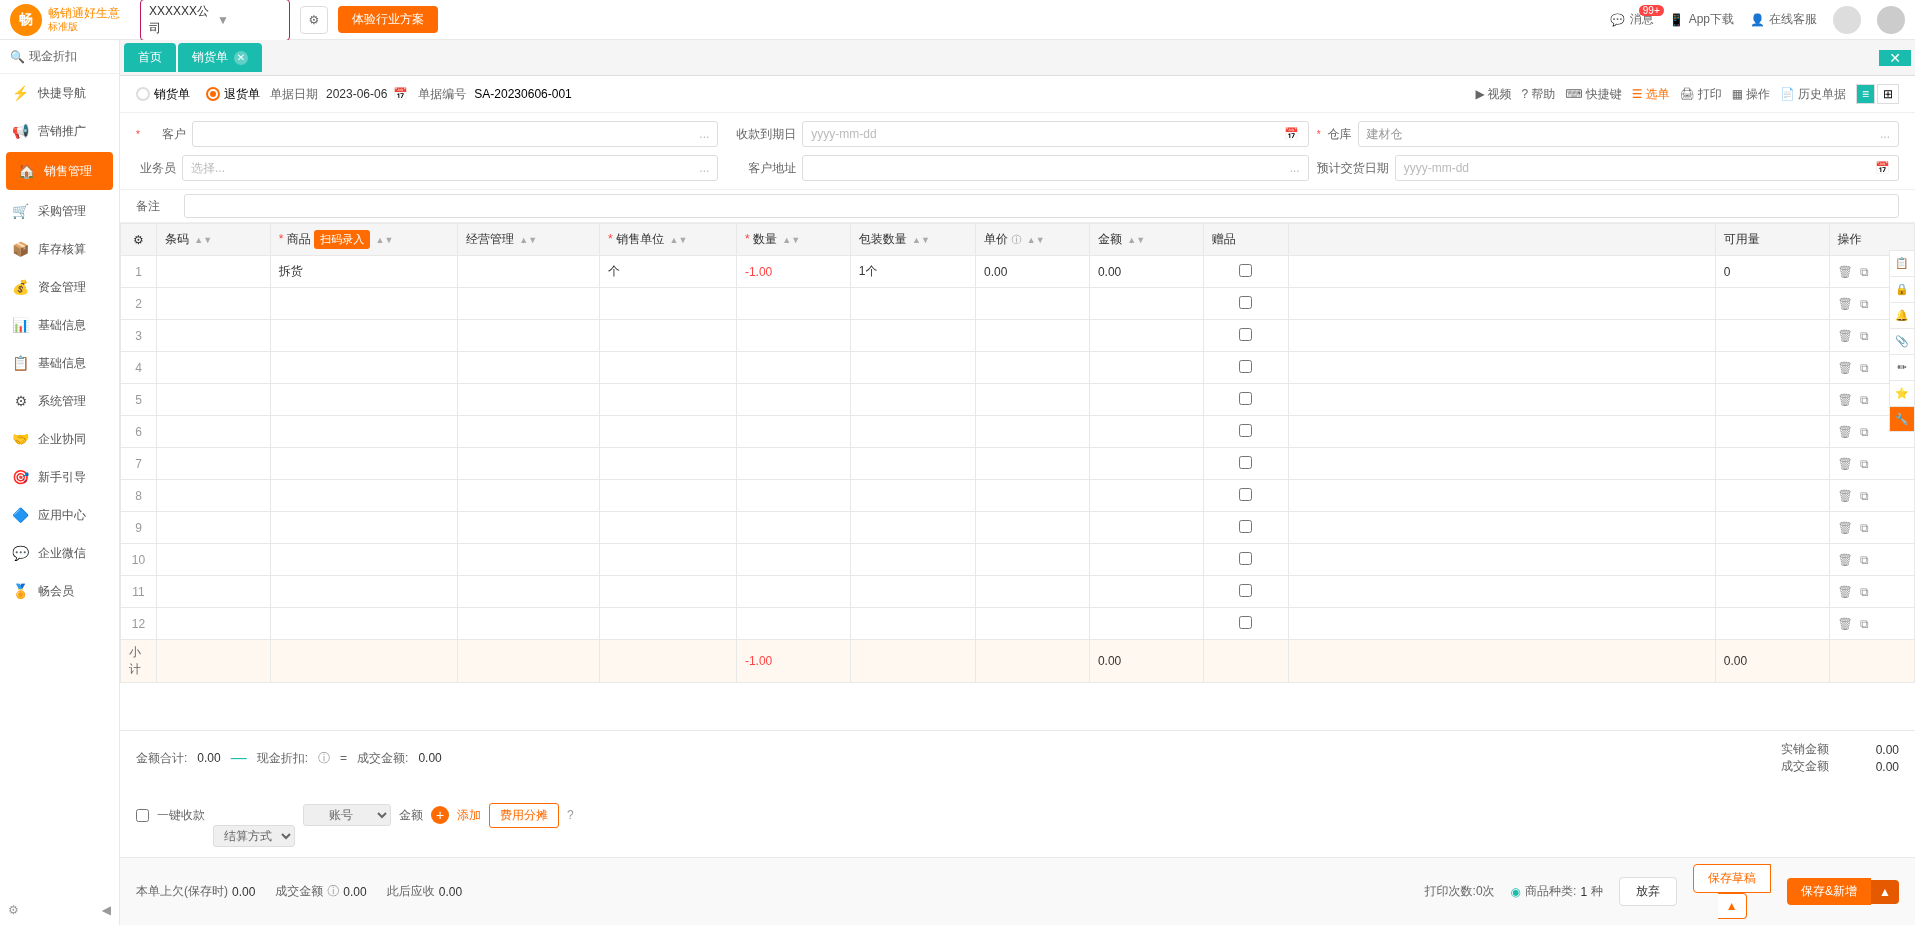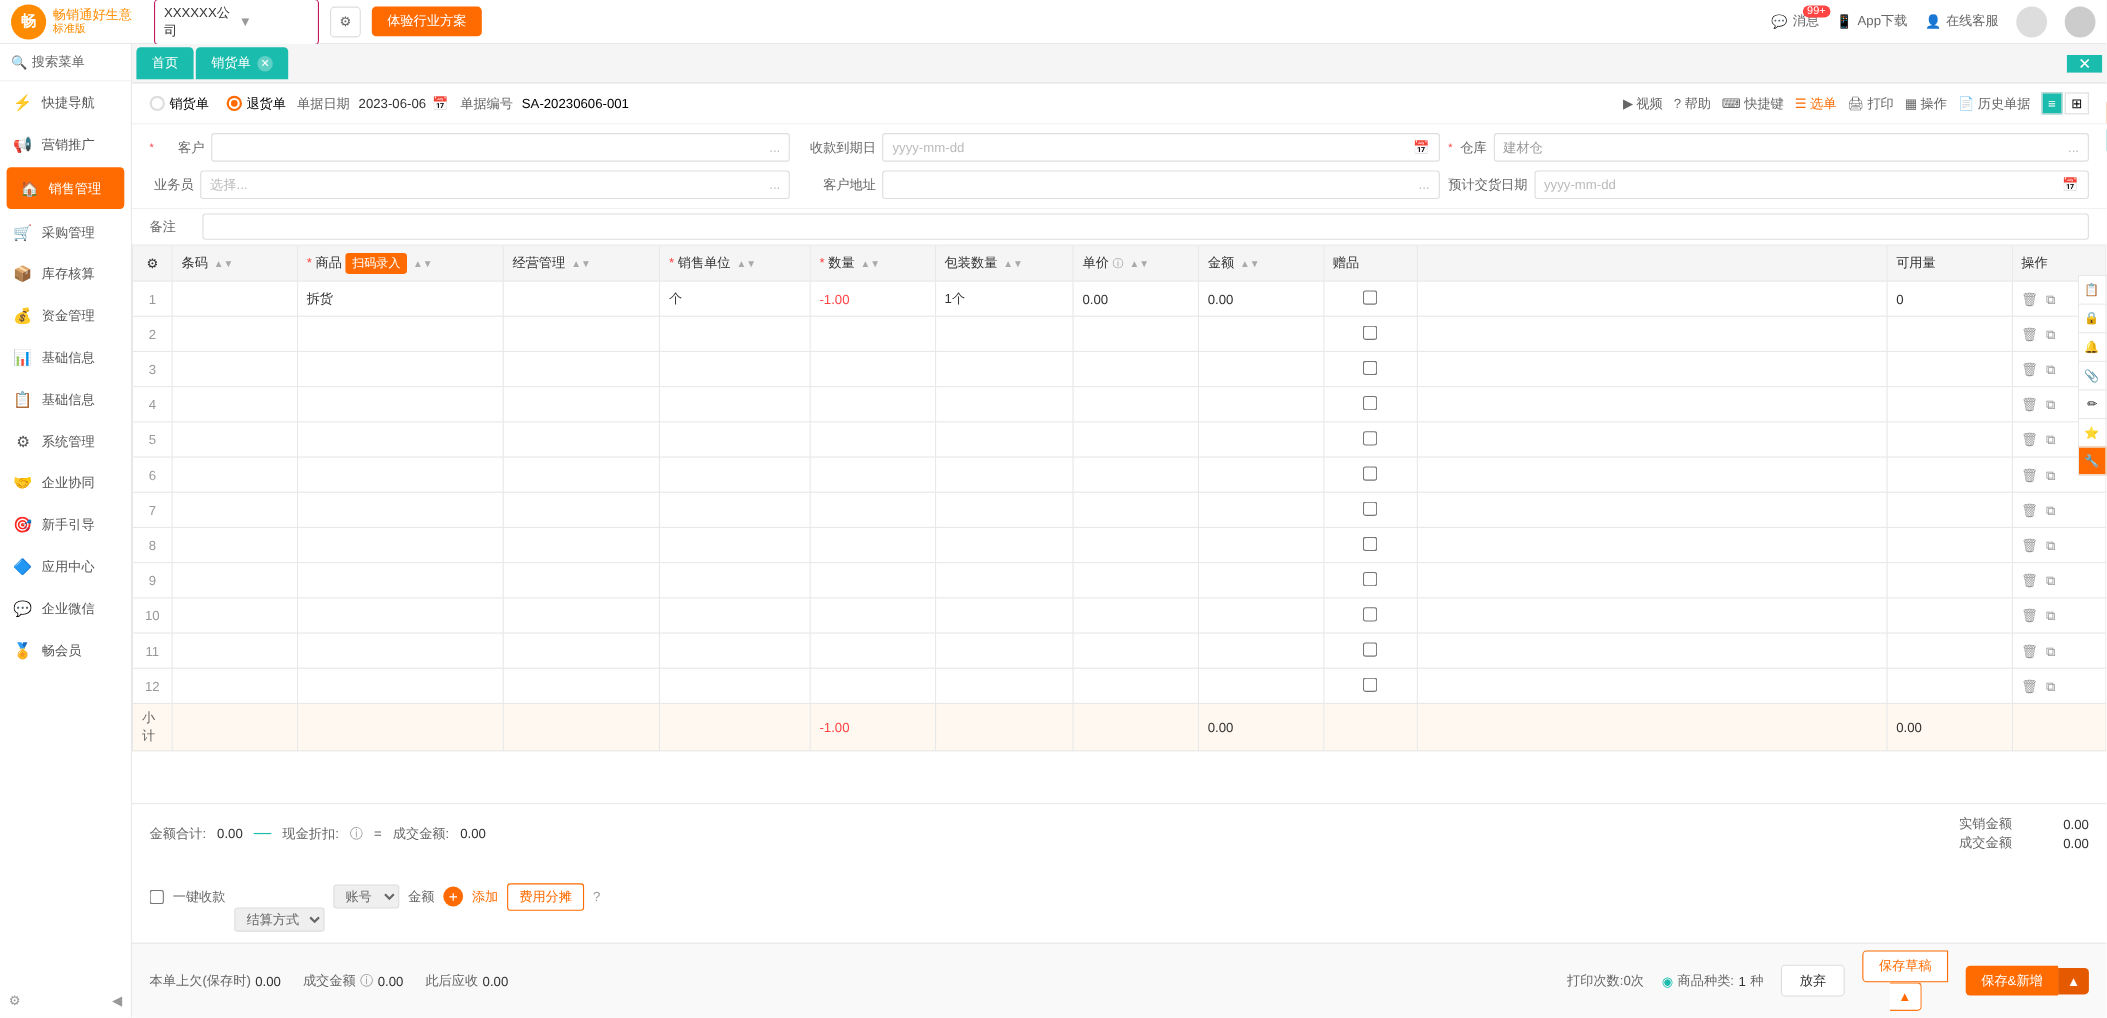--- a/index.html
+++ b/index.html
@@ -132,21 +132,21 @@
       <span>在线客服</span>
     </div>
     <div class="avatar"></div>
     <div class="avatar" style="background:#ccc;"></div>
   </div>
 </div>
 
 <div class="sidebar">
   <div class="sidebar-search">
     <span>🔍</span>
-    <span>搜索菜单</span>
+    <span>现金折扣</span>
   </div>
   <div class="sidebar-item">
     <span class="icon">⚡</span>
     <span>快捷导航</span>
   </div>
   <div class="sidebar-item">
     <span class="icon">📢</span>
     <span>营销推广</span>
   </div>
   <div class="sidebar-item active">
@@ -637,21 +637,21 @@
             <span style="color:#333;min-width:60px;text-align:right;">0.00</span>
           </div>
         </div>
       </div>
       <div class="footer-payment">
         <input type="checkbox" style="">
         <span style="color:#666;">一键收款</span>
         <select style="border:1px solid #ddd;border-radius:3px;padding:2px 6px;color:#666;min-width:80px;margin-top:42px;">
           <option>结算方式</option>
         </select>
-        <select style="border:1px solid #ddd;border-radius:3px;padding:2px 6px;color:#666;min-width:60px;">
+        <select style="border:1px solid #ddd;border-radius:3px;padding:2px 21px;color:#666;min-width:60px;">
           <option>账号</option>
         </select>
         <span style="color:#666;">金额</span>
         <div style="background:#ff6b00;color:white;border-radius:50%;width:18px;height:18px;display:flex;align-items:center;justify-content:center;cursor:pointer;font-size:14px;">+</div>
         <span style="color:#ff6b00;cursor:pointer;">添加</span>
         <button style="border:1px solid #ff6b00;color:#ff6b00;background:#fff;border-radius:3px;padding:3px 10px;cursor:pointer;">费用分摊</button>
         <span style="color:#999;cursor:pointer;">?</span>
       </div>
     </div>
 

